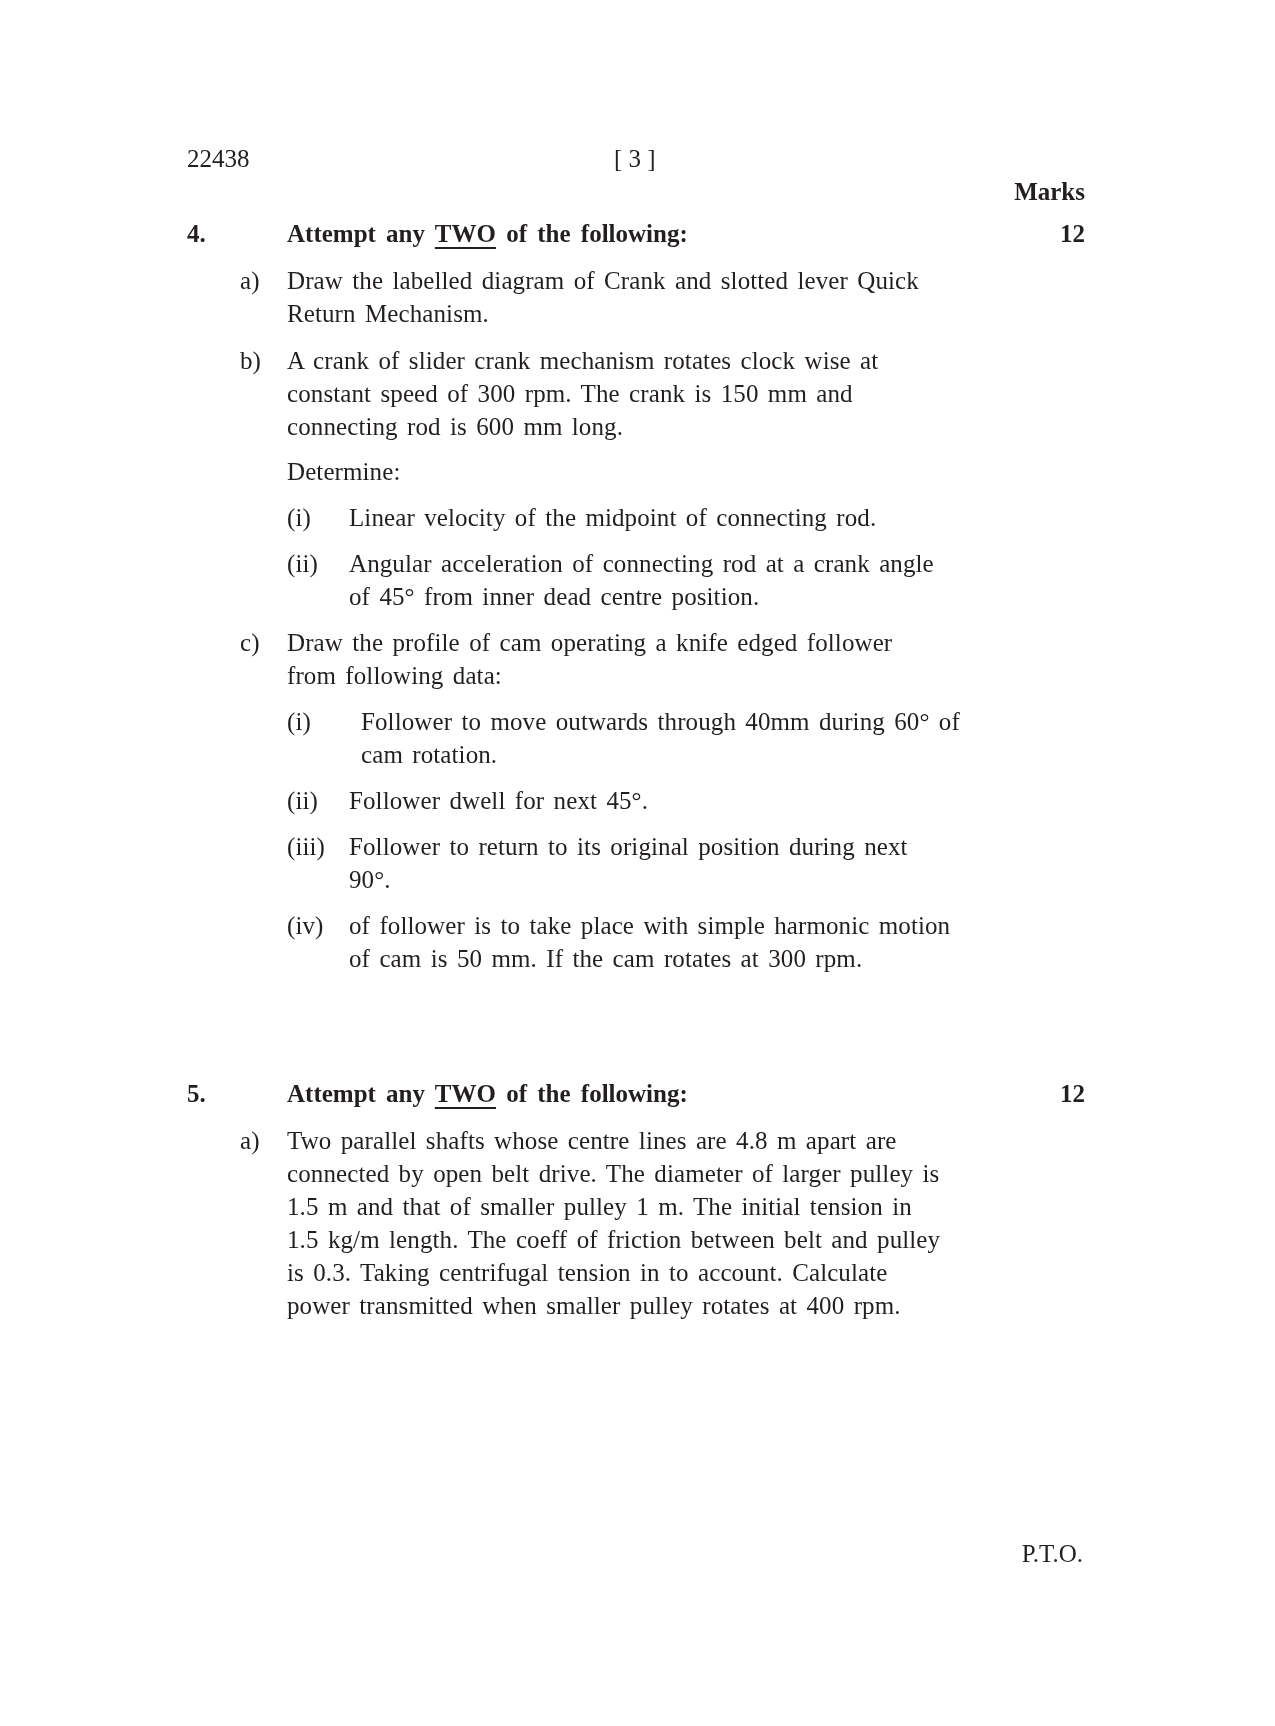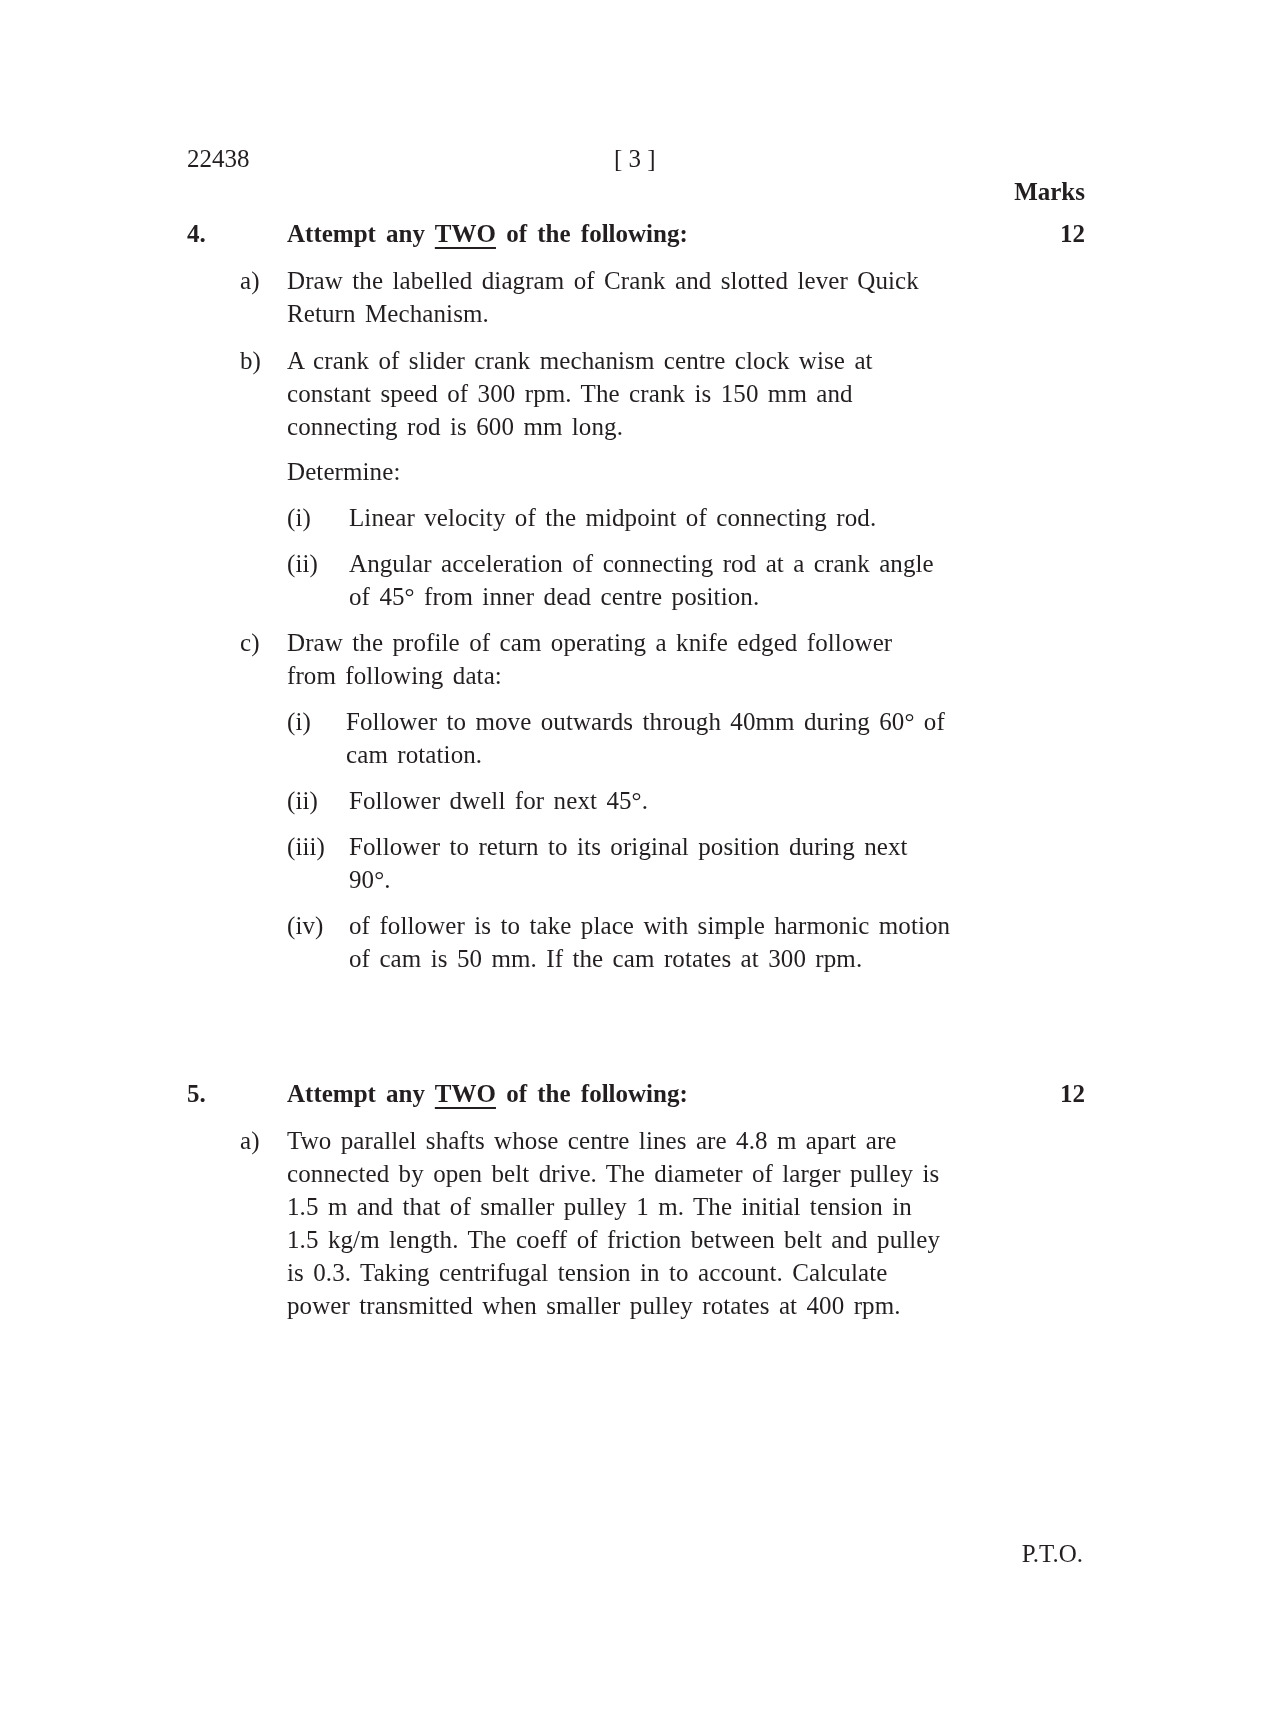--- a/index.html
+++ b/index.html
@@ -30,21 +30,21 @@
   <div class="abs qline bold right" style="right:190px; top:220px;">12</div>
 
   <div class="abs txt" style="left:240px; top:264px;">a)</div>
   <div class="abs txt" style="left:287px; top:264px;">
     <div>Draw the labelled diagram of Crank and slotted lever Quick</div>
     <div>Return Mechanism.</div>
   </div>
 
   <div class="abs txt" style="left:240px; top:344px;">b)</div>
   <div class="abs txt" style="left:287px; top:344px;">
-    <div>A crank of slider crank mechanism centre clock wise at</div>
+    <div>A crank of slider crank mechanism rotates clock wise at</div>
     <div>constant speed of 300 rpm. The crank is 150 mm and</div>
     <div>connecting rod is 600 mm long.</div>
   </div>
   <div class="abs txt" style="left:287px; top:455px;">Determine:</div>
 
   <div class="abs txt" style="left:287px; top:501px;">(i)</div>
   <div class="abs txt" style="left:349px; top:501px;">Linear velocity of the midpoint of connecting rod.</div>
 
   <div class="abs txt" style="left:287px; top:547px;">(ii)</div>
   <div class="abs txt" style="left:349px; top:547px;">
@@ -52,21 +52,21 @@
     <div>of 45° from inner dead centre position.</div>
   </div>
 
   <div class="abs txt" style="left:240px; top:626px;">c)</div>
   <div class="abs txt" style="left:287px; top:626px;">
     <div>Draw the profile of cam operating a knife edged follower</div>
     <div>from following data:</div>
   </div>
 
   <div class="abs txt" style="left:287px; top:705px;">(i)</div>
-  <div class="abs txt" style="left:346px; top:705px;">
+  <div class="abs txt" style="left:361px; top:705px;">
     <div>Follower to move outwards through 40mm during 60° of</div>
     <div>cam rotation.</div>
   </div>
 
   <div class="abs txt" style="left:287px; top:784px;">(ii)</div>
   <div class="abs txt" style="left:349px; top:784px;">Follower dwell for next 45°.</div>
 
   <div class="abs txt" style="left:287px; top:830px;">(iii)</div>
   <div class="abs txt" style="left:349px; top:830px;">
     <div>Follower to return to its original position during next</div>

